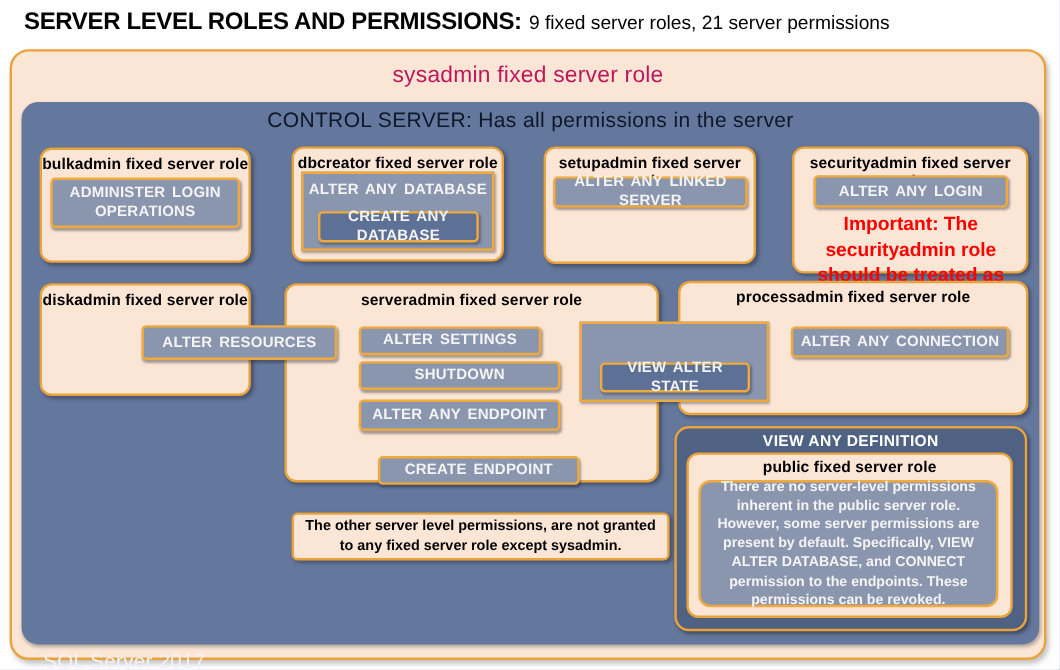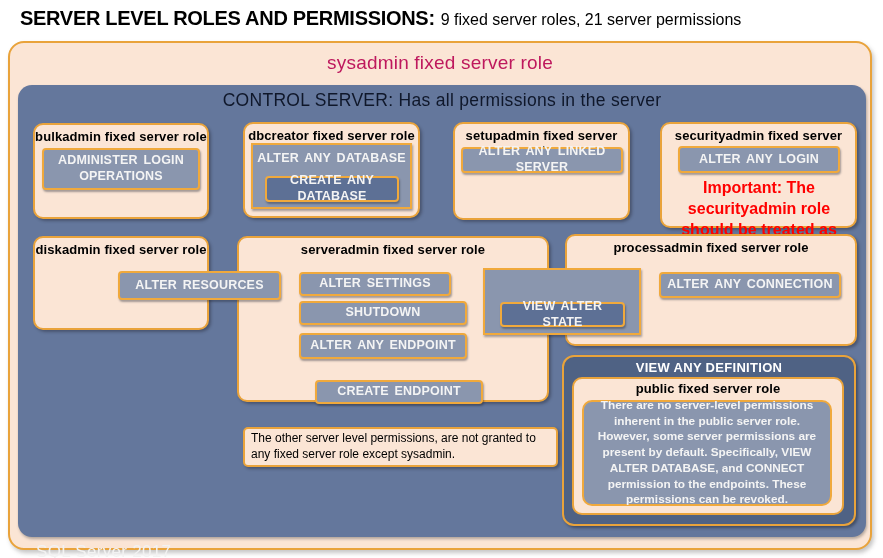--- a/index.html
+++ b/index.html
@@ -51,21 +51,21 @@
     color:#F4F4F4;font-size:12.5px;font-weight:700;letter-spacing:.2px;word-spacing:2px;}
   .bridge{z-index:6;}
 
   .warning-text{position:absolute;text-align:center;color:var(--warning-red,#FF0000);
     font-size:16px;font-weight:700;line-height:1.3;}
 
   .note-box{position:absolute;left:243px;top:427px;width:315px;height:40px;
     background:var(--peach,#FBE5D5);border:2px solid var(--orange-border,#E9A33B);
     border-radius:5px;box-shadow:2px 2px 3px rgba(40,45,60,.45);
     display:flex;align-items:center;justify-content:center;}
-  .note-box .note-text{font-size:12px;font-weight:400;color:#000;line-height:1.3;padding:0 6px;}
+  .note-box .note-text{font-size:12px;font-weight:700;color:#000;text-align:center;line-height:1.3;padding:0 6px;}
 
   .dark-panel{position:absolute;left:562px;top:355px;width:294px;height:171px;
     background:var(--dark-panel,#4F6284);border:2px solid var(--orange-border,#E9A33B);
     border-radius:12px;box-shadow:2px 2px 3px rgba(30,35,50,.5);}
   .dark-panel-label{position:absolute;left:0;top:3px;width:100%;text-align:center;
     color:#fff;font-size:13px;font-weight:700;letter-spacing:.3px;}
   .public-box{position:absolute;left:8px;top:20px;width:272px;height:138px;
     background:var(--peach,#FBE5D5);border:2px solid var(--orange-border,#E9A33B);border-radius:10px;}
   .public-note{position:absolute;left:8px;top:21px;width:250px;height:106px;
     background:var(--button-gray,#8A96AE);border:2px solid var(--button-border,#F0A93C);

